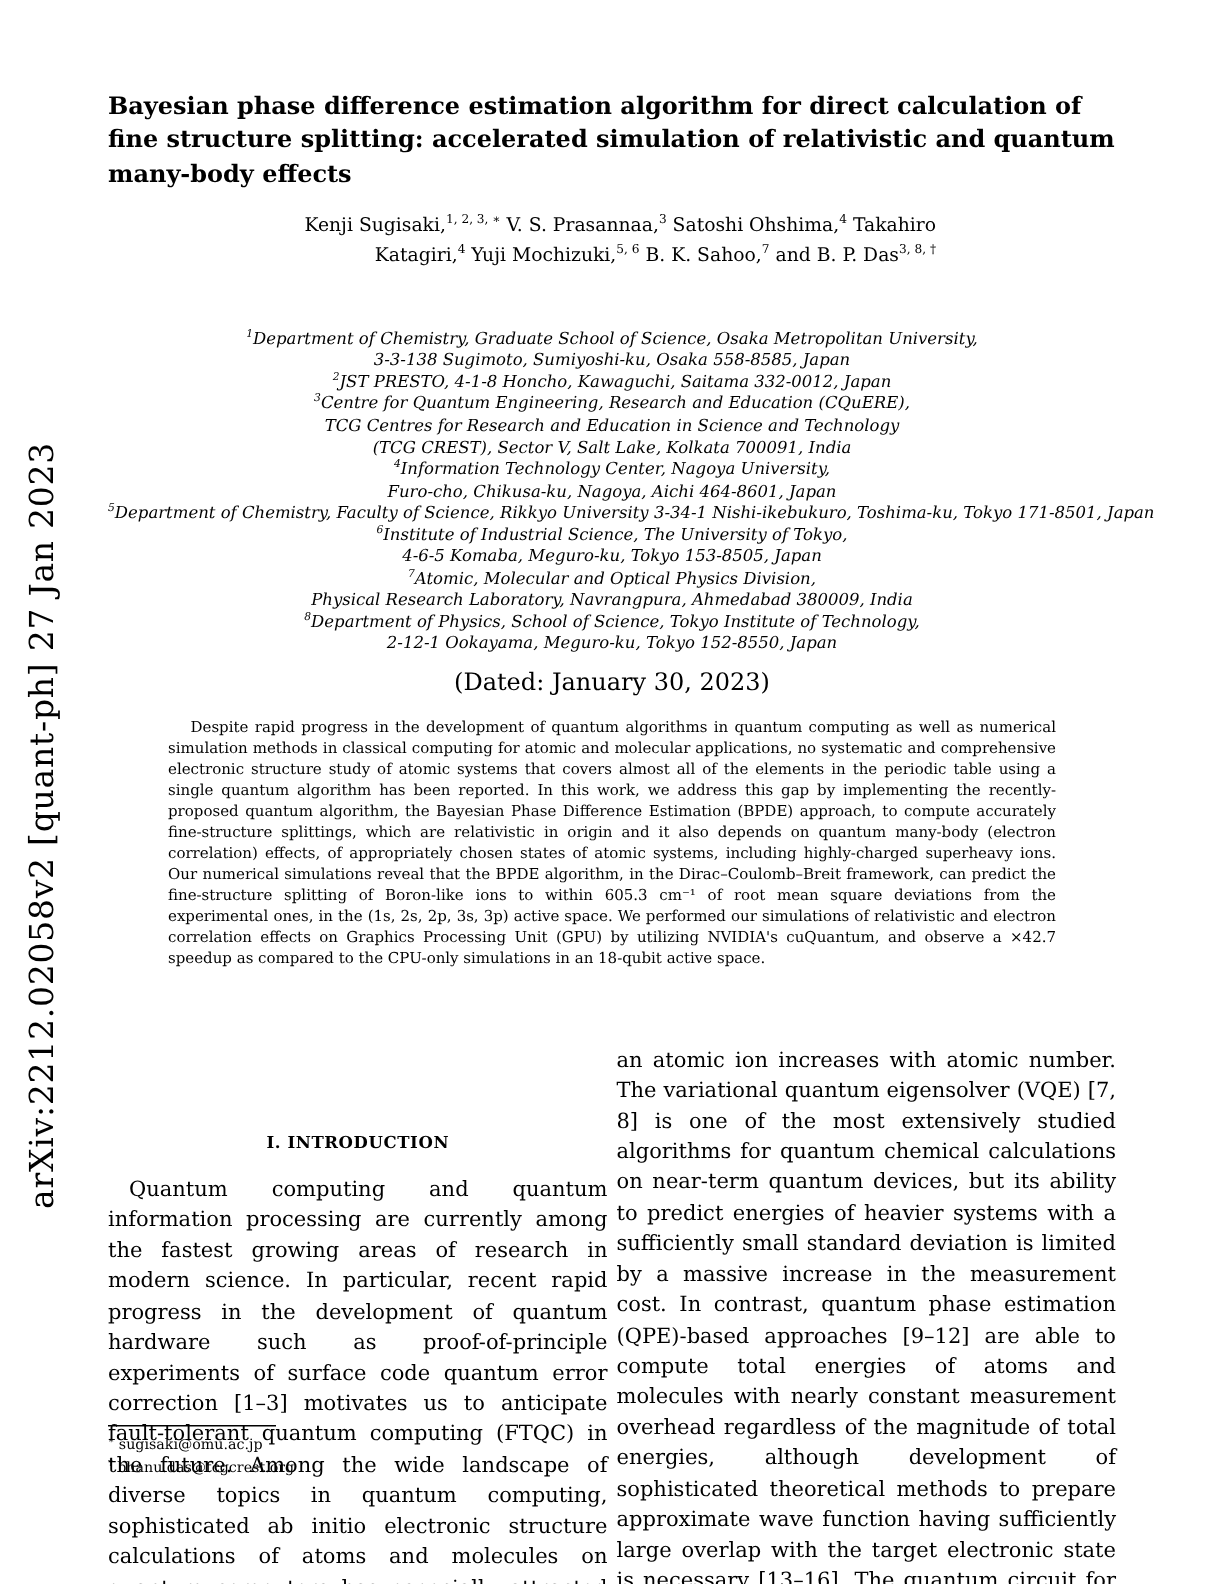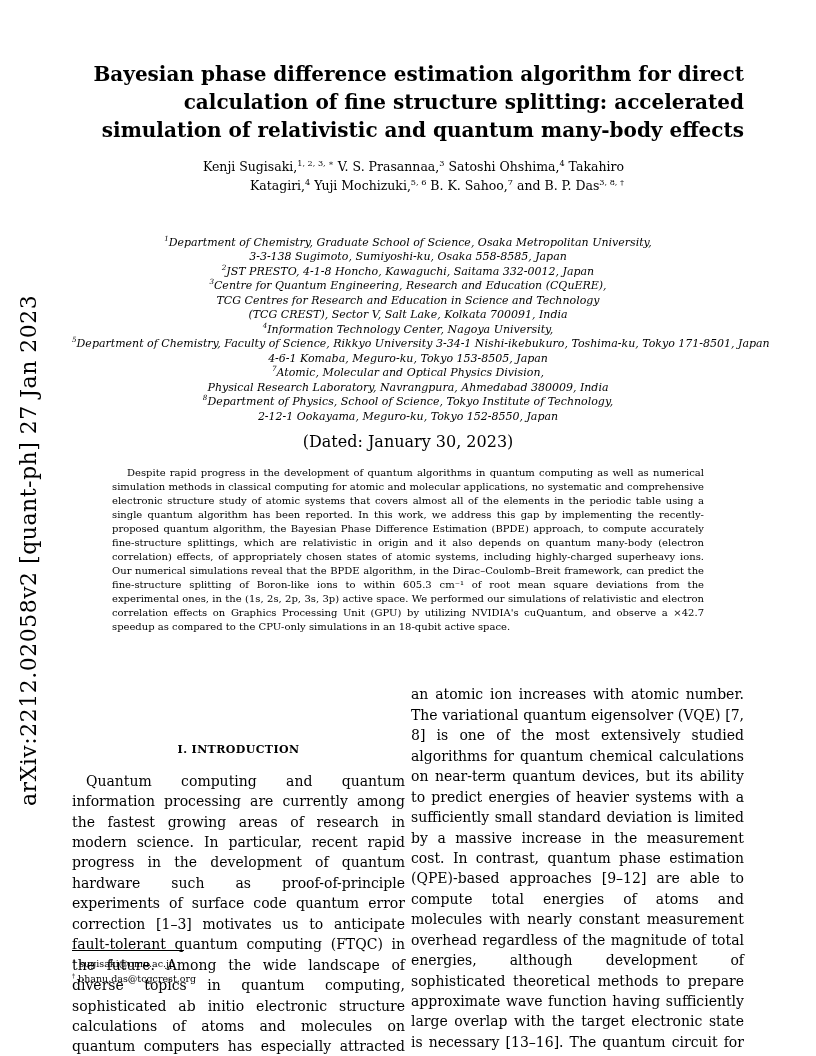--- a/index.html
+++ b/index.html
@@ -20,23 +20,23 @@
     top: 806px;
     transform: rotate(-90deg);
     transform-origin: 0 0;
     white-space: nowrap;
     font-size: 22px;
     letter-spacing: 0.5px;
     color: #000000;
   }
 
   h1.paper-title {
-    font-size: 20px;
+    font-size: 16px;
     font-weight: bold;
-    text-align: right;
+    text-align: left;
     line-height: 1.4;
     max-width: 692px;
     margin: 60px auto 13px auto;
   }
 
   .authors {
     font-size: 12.5px;
     text-align: right;
     max-width: 432px;
     margin: 0 auto 9px auto;
@@ -126,22 +126,24 @@
     <div class="authors"><span class="author"><span>Kenji Sugisaki,</span><sup>1, 2, 3, ∗</sup></span><span class="author"><span> V. S. Prasannaa,</span><sup>3</sup></span><span class="author"><span> Satoshi Ohshima,</span><sup>4</sup></span><span class="author"><span> Takahiro Katagiri,</span><sup>4</sup></span><span class="author"><span> Yuji Mochizuki,</span><sup>5, 6</sup></span><span class="author"><span> B. K. Sahoo,</span><sup>7</sup></span><span class="author"><span> and B. P. Das</span><sup>3, 8, †</sup></span></div>
 
     <div class="affils">
         <div class="affil-line"><sup>1</sup><span>Department of Chemistry, Graduate School of Science, Osaka Metropolitan University,</span></div>
         <div class="affil-line"><sup></sup><span>3-3-138 Sugimoto, Sumiyoshi-ku, Osaka 558-8585, Japan</span></div>
         <div class="affil-line"><sup>2</sup><span>JST PRESTO, 4-1-8 Honcho, Kawaguchi, Saitama 332-0012, Japan</span></div>
         <div class="affil-line"><sup>3</sup><span>Centre for Quantum Engineering, Research and Education (CQuERE),</span></div>
         <div class="affil-line"><sup></sup><span>TCG Centres for Research and Education in Science and Technology</span></div>
         <div class="affil-line"><sup></sup><span>(TCG CREST), Sector V, Salt Lake, Kolkata 700091, India</span></div>
         <div class="affil-line"><sup>4</sup><span>Information Technology Center, Nagoya University,</span></div>
+        <div class="affil-line"><sup></sup><span>Furo-cho, Chikusa-ku, Nagoya, Aichi 464-8601, Japan</span></div>
         <div class="affil-line"><sup>5</sup><span>Department of Chemistry, Faculty of Science, Rikkyo University 3-34-1 Nishi-ikebukuro, Toshima-ku, Tokyo 171-8501, Japan</span></div>
-        <div class="affil-line"><sup></sup><span>4-6-1 Komaba, Meguro-ku, Tokyo 153-8505, Japan</span></div>
+        <div class="affil-line"><sup>6</sup><span>Institute of Industrial Science, The University of Tokyo,</span></div>
+        <div class="affil-line"><sup></sup><span>4-6-5 Komaba, Meguro-ku, Tokyo 153-8505, Japan</span></div>
         <div class="affil-line"><sup>7</sup><span>Atomic, Molecular and Optical Physics Division,</span></div>
         <div class="affil-line"><sup></sup><span>Physical Research Laboratory, Navrangpura, Ahmedabad 380009, India</span></div>
         <div class="affil-line"><sup>8</sup><span>Department of Physics, School of Science, Tokyo Institute of Technology,</span></div>
         <div class="affil-line"><sup></sup><span>2-12-1 Ookayama, Meguro-ku, Tokyo 152-8550, Japan</span></div>
       </div>
 
     <div class="dated">(Dated: January 30, 2023)</div>
 
     <p class="abstract">Despite rapid progress in the development of quantum algorithms in quantum computing as well as numerical simulation methods in classical computing for atomic and molecular applications, no systematic and comprehensive electronic structure study of atomic systems that covers almost all of the elements in the periodic table using a single quantum algorithm has been reported. In this work, we address this gap by implementing the recently-proposed quantum algorithm, the Bayesian Phase Difference Estimation (BPDE) approach, to compute accurately fine-structure splittings, which are relativistic in origin and it also depends on quantum many-body (electron correlation) effects, of appropriately chosen states of atomic systems, including highly-charged superheavy ions. Our numerical simulations reveal that the BPDE algorithm, in the Dirac–Coulomb–Breit framework, can predict the fine-structure splitting of Boron-like ions to within 605.3 cm⁻¹ of root mean square deviations from the experimental ones, in the (1s, 2s, 2p, 3s, 3p) active space. We performed our simulations of relativistic and electron correlation effects on Graphics Processing Unit (GPU) by utilizing NVIDIA's cuQuantum, and observe a ×42.7 speedup as compared to the CPU-only simulations in an 18-qubit active space.</p>
 

